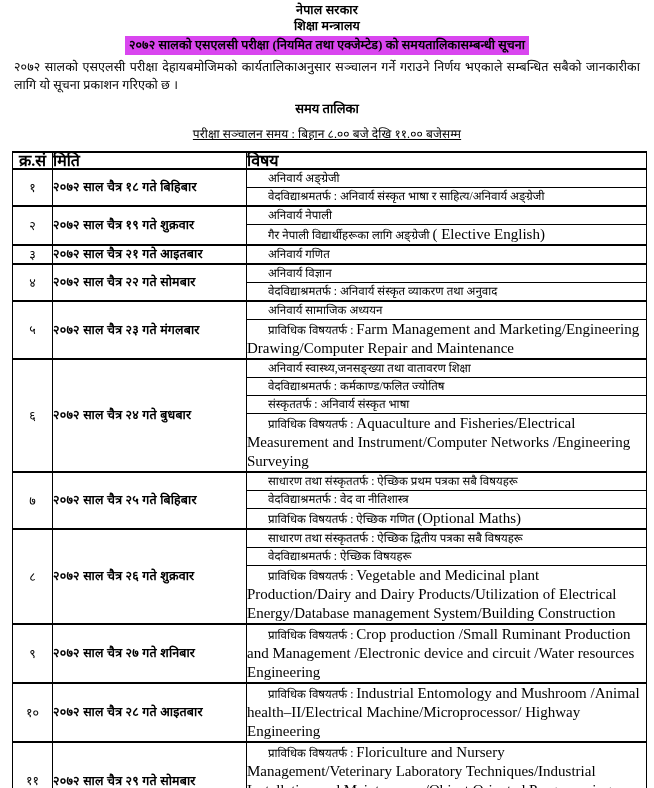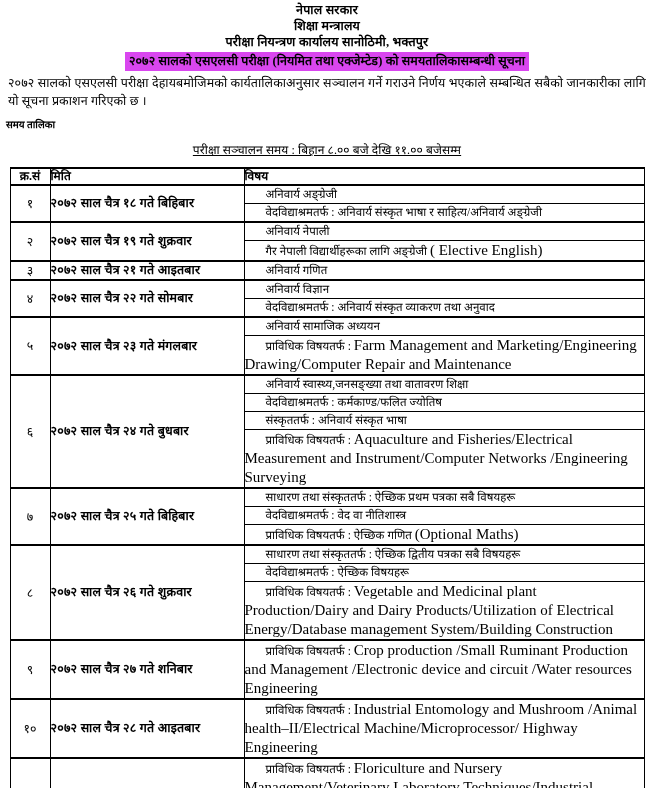--- a/index.html
+++ b/index.html
@@ -12,21 +12,21 @@
     height: 788px;
     font-family: "Liberation Serif", "DejaVu Serif", serif;
     color: #000000;
     overflow: hidden;
   }
   .page {
     position: relative;
     width: 654px;
     height: 567px;
     box-sizing: border-box;
-    padding: 0 6px;
+    padding: 0 12px;
   }
 
   
   .hdr-line {
     text-align: center;
     font-weight: bold;
     font-size: 12.5px;
     line-height: 16px;
     letter-spacing: 0.2px;
   }
@@ -49,23 +49,23 @@
 
   .para {
     font-size: 12.5px;
     line-height: 18px;
     text-align: justify;
     margin: 3px 2px 0 2px;
     letter-spacing: 0.1px;
   }
 
   .subhead {
-    text-align: left;
-    font-weight: bold;
-    font-size: 10px;
+    text-align: center;
+    font-weight: bold;
+    font-size: 13px;
     margin-top: 7px;
     line-height: 16px;
   }
 
   .time-line {
     text-align: center;
     font-size: 12px;
     margin-top: 9px;
     margin-bottom: 9px;
     line-height: 16px;
@@ -88,21 +88,21 @@
   table.sched thead th {
     border-width: 2px 1px 2px 1px;
   }
   .col-sn   { width: 40px; }
   .col-date { width: 194px; }
   .col-subj { width: auto; }
 
   th.hcell {
     text-align: left;
     font-weight: bold;
-    font-size: 12px;
+    font-size: 16px;
     padding: 2px 4px 3px 5px;
     line-height: 15px;
     margin-top: 48px;
   }
   th.hcell.c-sn { text-align: center; padding-left: 0; padding-right: 0; }
 
   td.sn {
     text-align: center;
     font-size: 12.5px;
     line-height: 16px;
@@ -131,21 +131,20 @@
   td.sn, td.date { border-top-width: 2px; border-bottom-width: 2px; }
 </style>
 </head>
 <body>
 
 <div class="page">
 
   <div>
     <div class="hdr-line l1">नेपाल सरकार</div>
     <div class="hdr-line l2">शिक्षा मन्त्रालय</div>
-    <div class="hdr-line l3">परीक्षा नियन्त्रण कार्यालय सानोठिमी, भक्तपुर</div>
   </div>
 
   <div class="notice-title">
     <span>२०७२ सालको एसएलसी परीक्षा (नियमित तथा एक्जेम्टेड) को समयतालिकासम्बन्धी सूचना</span>
   </div>
 
   <div class="para">२०७२  सालको एसएलसी परीक्षा देहायबमोजिमको कार्यतालिकाअनुसार सञ्चालन गर्ने गराउने निर्णय भएकाले सम्बन्धित सबैको जानकारीका लागि यो सूचना प्रकाशन गरिएको छ ।</div>
 
   <div class="subhead">समय तालिका</div>
 

